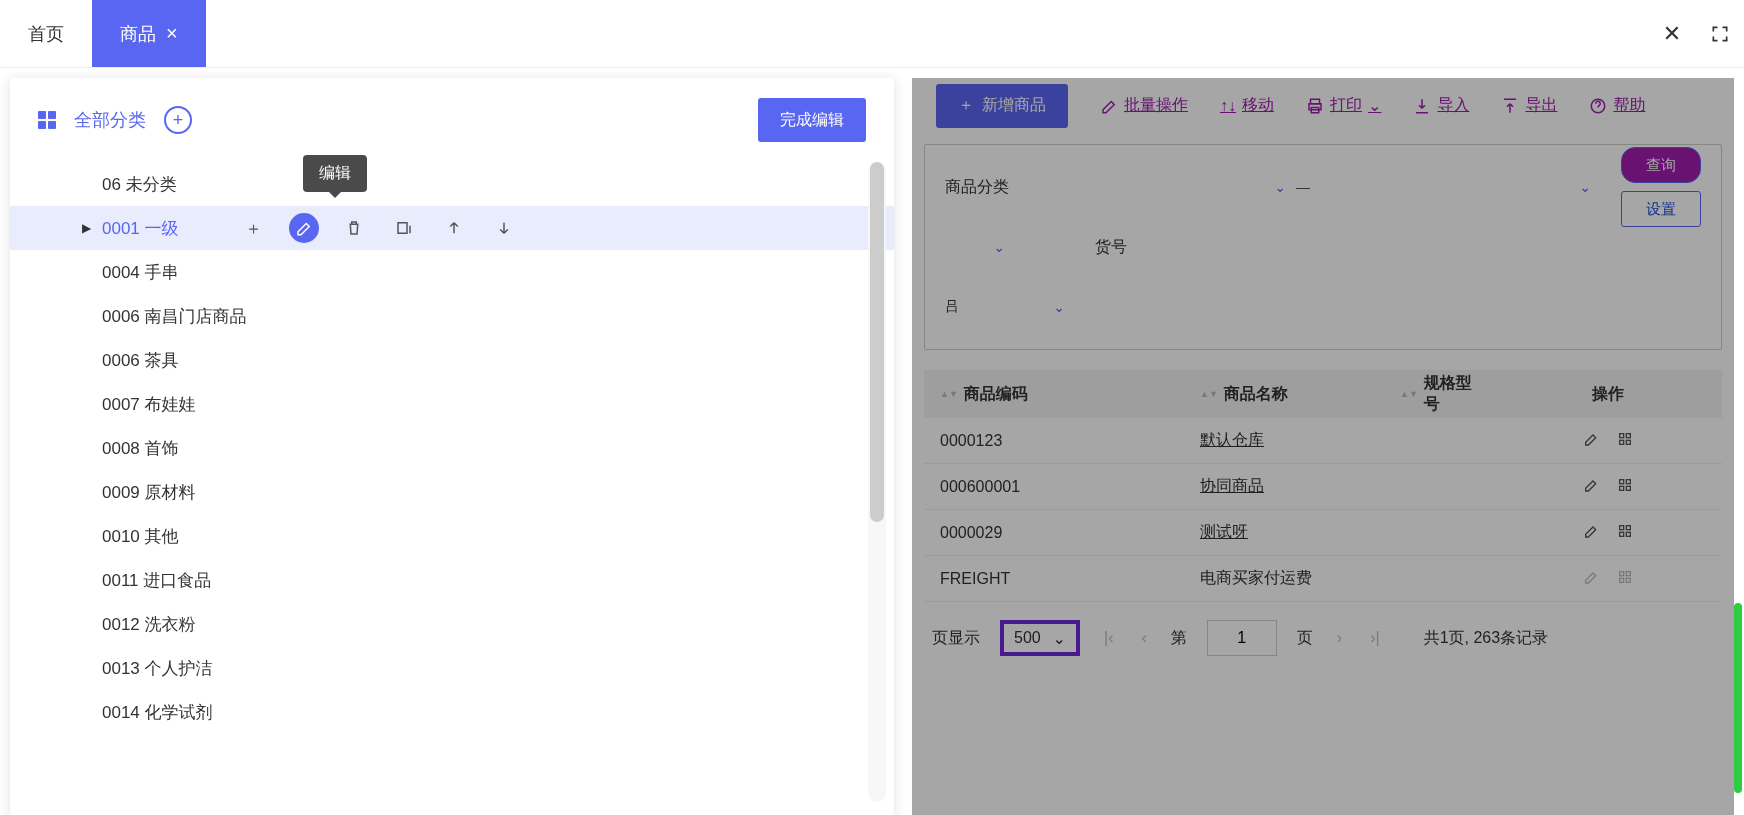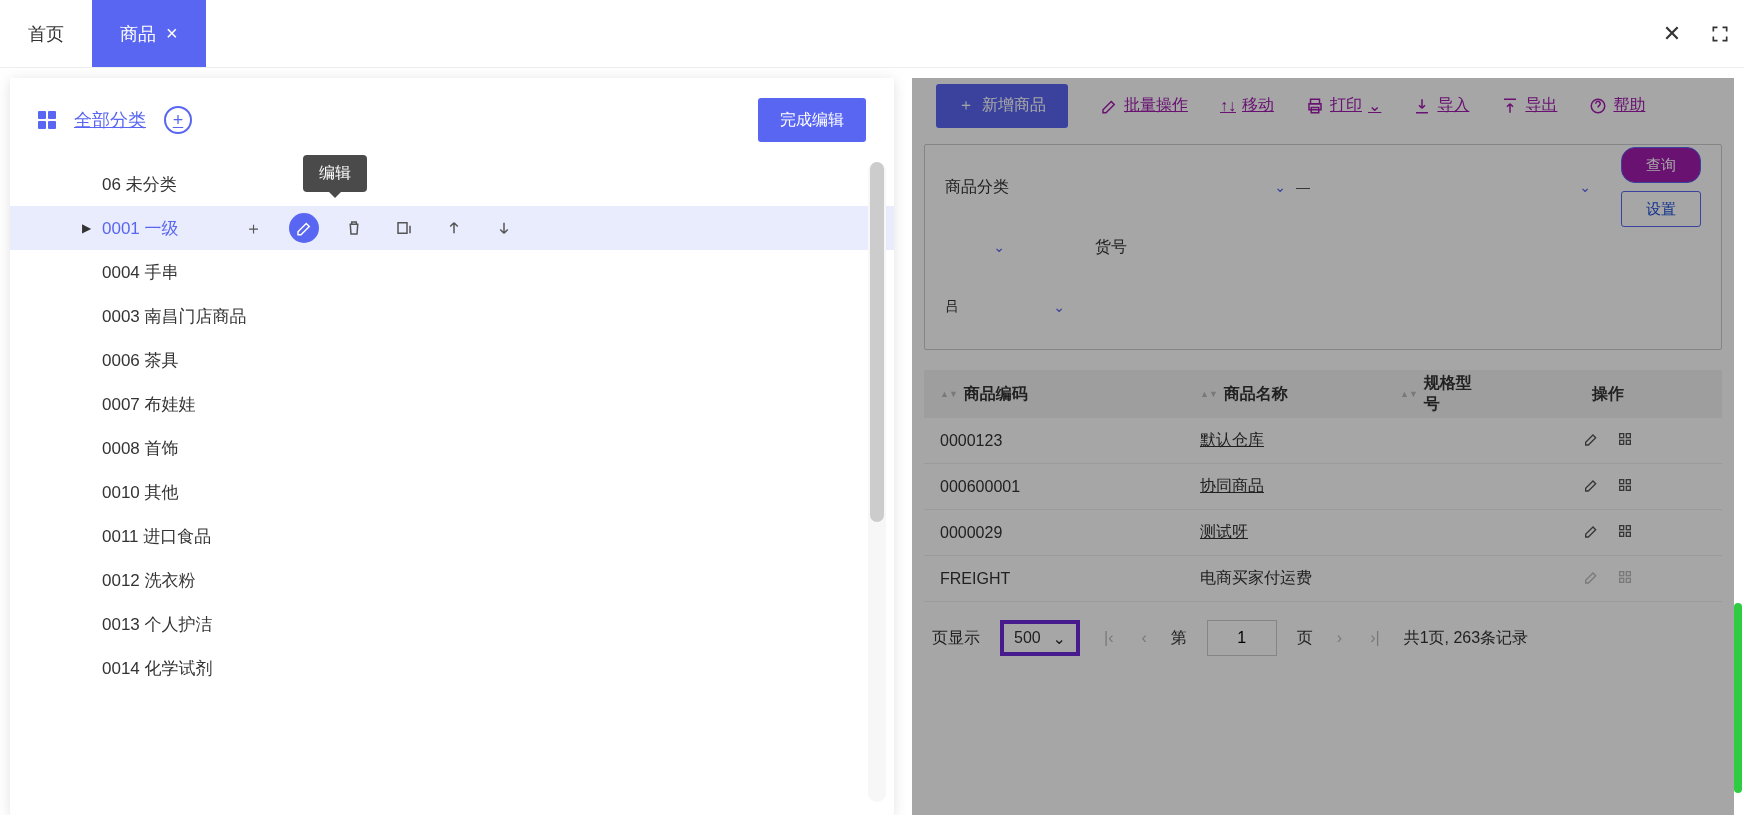--- a/index.html
+++ b/index.html
@@ -50,21 +50,21 @@
 .op-icons.disabled { color:#bbb; }
 
 .pager { display:flex; align-items:center; gap:20px; padding:18px 20px; font-size:16px; color:#333; }
 .pager .sel { border:4px solid #6d28d9; height:36px; width:80px; display:inline-flex; align-items:center; justify-content:space-between; padding:0 10px; }
 .pager .pginput { width:70px; height:36px; border:1px solid #ccc; text-align:center; font-size:16px; }
 .pager .nav { color:#bbb; cursor:pointer; padding:0 4px; }
 
 
 .panel { position:absolute; left:10px; top:10px; width:884px; bottom:0; background:#fff; box-shadow:0 2px 14px rgba(0,0,0,.12); border-radius:2px; z-index:20; }
 .panel-head { display:flex; align-items:center; padding:20px 28px; }
-.head-left { display:flex; align-items:center; gap:18px; color:#5966f2; font-size:18px;text-decoration:underline; }
+.head-left { display:flex; align-items:center; gap:18px; color:#5966f2; font-size:18px; }
 .grid-icon { display:inline-grid; grid-template-columns:8px 8px; grid-template-rows:8px 8px; gap:2px; }
 .grid-icon span { background:#5966f2; border-radius:1px; }
 .add-circle { width:28px; height:28px; border:2px solid #5966f2; border-radius:50%; display:inline-flex; align-items:center; justify-content:center; color:#5966f2; font-size:18px; cursor:pointer; }
 .panel-head .done { margin-left:auto; }
 
 .tree { position:relative; height:640px; overflow:hidden; }
 .tree-scroll { position:absolute; top:0; right:8px; width:18px; bottom:0; background:#f7f7f7; border-radius:9px; }
 .tree-thumb { position:absolute; top:0; left:2px; width:14px; height:360px; background:#ccc; border-radius:7px; }
 .tree-list { padding-left:92px; }
 .node { height:44px; display:flex; align-items:center; font-size:17px; color:#333; position:relative; }
@@ -287,21 +287,21 @@
           <span>500</span>
           <span>⌄</span>
         </span>
         <span class="nav">|‹</span>
         <span class="nav">‹</span>
         <span>第</span>
         <input class="pginput" value="1" style="">
         <span>页</span>
         <span class="nav">›</span>
         <span class="nav">›|</span>
-        <span style="">共1页, 263条记录</span>
+        <span style="margin-left:20px">共1页, 263条记录</span>
       </div>
     </div>
   </div>
   <div class="dim"></div>
 
   <div class="panel">
     <div class="panel-head">
       <div class="head-left">
         <span class="grid-icon">
             <span></span>
@@ -349,30 +349,33 @@
                 <svg viewBox="0 0 24 24" fill="none" stroke="currentColor" stroke-width="2">
                   <path d="M12 5v14m0 0l-5-5m5 5l5-5"></path>
                 </svg>
               </span>
             </span>
           </div>
           <div class="node">
             <span>0004 手串</span>
           </div>
           <div class="node">
-            <span>0003 南昌门店商品</span>
+            <span>0006 南昌门店商品</span>
           </div>
           <div class="node">
             <span>0006 茶具</span>
           </div>
           <div class="node">
             <span>0007 布娃娃</span>
           </div>
           <div class="node">
             <span>0008 首饰</span>
+          </div>
+          <div class="node">
+            <span>0009 原材料</span>
           </div>
           <div class="node">
             <span>0010 其他</span>
           </div>
           <div class="node">
             <span>0011 进口食品</span>
           </div>
           <div class="node">
             <span>0012 洗衣粉</span>
           </div>

